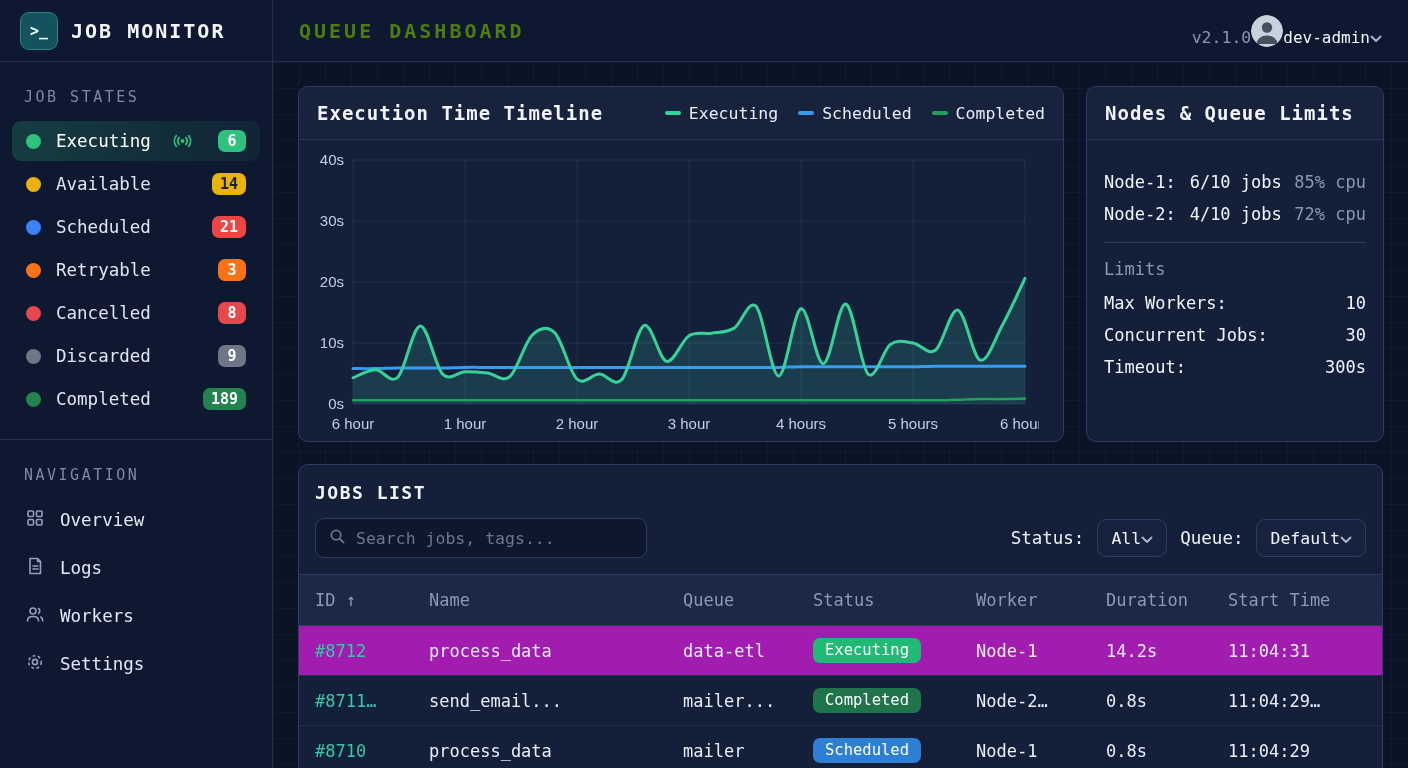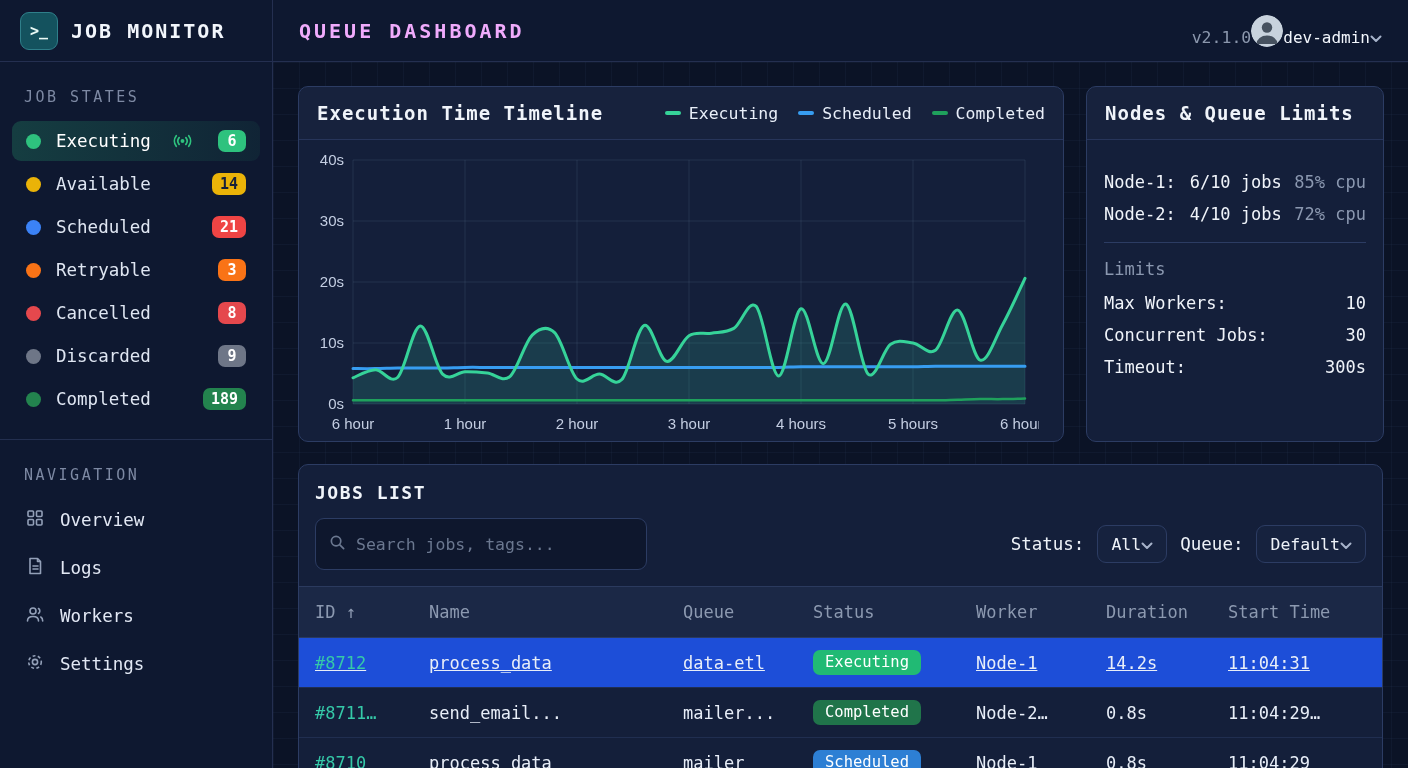--- a/index.html
+++ b/index.html
@@ -26,21 +26,21 @@
   .state.active .badge { margin-left:8px; }
   .sidebar-divider { height:1px; background:#232f4f; margin:20px 0 0; }
   .nav-item { display:flex; align-items:center; gap:15px; padding:12px 25px;
     font-size:17.5px; color:#e2e8f4; cursor:pointer; }
   .nav-item svg { flex:none; }
 
   
   .topbar { position:absolute; left:273px; right:0; top:0; height:62px; background:#0e1830;
     border-bottom:1px solid #242f50; display:flex; align-items:center;
     justify-content:space-between; padding:0 26px; }
-  .topbar h1 { font-size:20px; font-weight:bold; letter-spacing:3px; color:#f0abfc; }
+  .topbar h1 { font-size:20px; font-weight:bold; letter-spacing:3px; color:#4d7c0f; }
   .topbar-right { display:flex; align-items:flex-end; }
   .version { color:#8b97ad; font-size:16.5px; }
   .avatar { width:32px; height:32px; border-radius:50%; overflow:hidden; flex:none; }
   .user { font-size:16px; color:#f2f6fc; }
 
   
   .content { position:absolute; left:273px; top:62px; right:0; bottom:0; padding:24px 25px;
     overflow:hidden;
     background-image:
       linear-gradient(rgba(110,140,200,0.055) 1px, transparent 1px),
@@ -65,37 +65,37 @@
   .node-row .jobs { margin-left:14px; }
   .node-row .cpu { margin-left:auto; color:#8b98b0; }
   .divider { border-top:1px solid #2c3c63; margin:18px 0 16px; }
   .limit-row { display:flex; justify-content:space-between; margin:12px 0; color:#f0f4fa; }
 
   .jobs-panel { margin-top:22px; height:430px; }
   .jobs-head { padding:17px 16px 0; }
   .jobs-head h2 { font-size:18px; font-weight:bold; letter-spacing:1.5px; color:#f0f4fa; }
   .jobs-controls { display:flex; align-items:center; justify-content:space-between;
     margin:15px 0 16px; }
-  .search-box { width:332px; height:52px; border:1px solid #2c3c63; border-radius:9px;
+  .search-box { width:332px; height:40px; border:1px solid #2c3c63; border-radius:9px;
     background:rgba(9,16,34,0.55); display:flex; align-items:center; gap:10px; padding:0 13px; }
   .search-box input { flex:1; background:transparent; border:none; outline:none;
     color:#e8eef8; font-family:inherit; font-size:16.5px; }
   .search-box input::placeholder { color:#6b7890; }
   .filters { display:flex; align-items:center; gap:13px; font-size:17.5px; color:#eef2f8; }
   .select { height:38px; border:1px solid #2c3c63; border-radius:9px; background:#16223e;
     color:#eef2f8; padding:0 13px; display:flex; align-items:center; 
     font-family:inherit; font-size:16.5px; cursor:pointer; }
 
   .table { font-size:17px; }
   .tr { display:grid; grid-template-columns:114px 254px 130px 163px 130px 122px 1fr;
     align-items:center; padding-left:16px; }
   .thead { height:52px; background:#1b2846; border-top:1px solid #2b3a5e;
     border-bottom:1px solid #2b3a5e; color:#8c99b0; }
   .rowline { height:50px; border-bottom:1px solid #202e50; cursor:pointer; }
-  .rowline.hl { background:#1d4ed8;text-decoration:underline; }
+  .rowline.hl { background:#a21caf; }
   .cell-id { color:#35c9a8; }
   .pill { display:inline-block; padding:3px 12px 4px; border-radius:7px;
     font-size:15.5px; color:#ffffff; }
 </style>
 </head>
 <body>
 
 <aside class="sidebar">
   <div class="logo-row">
     <div class="logo-icon">&gt;_</div>

